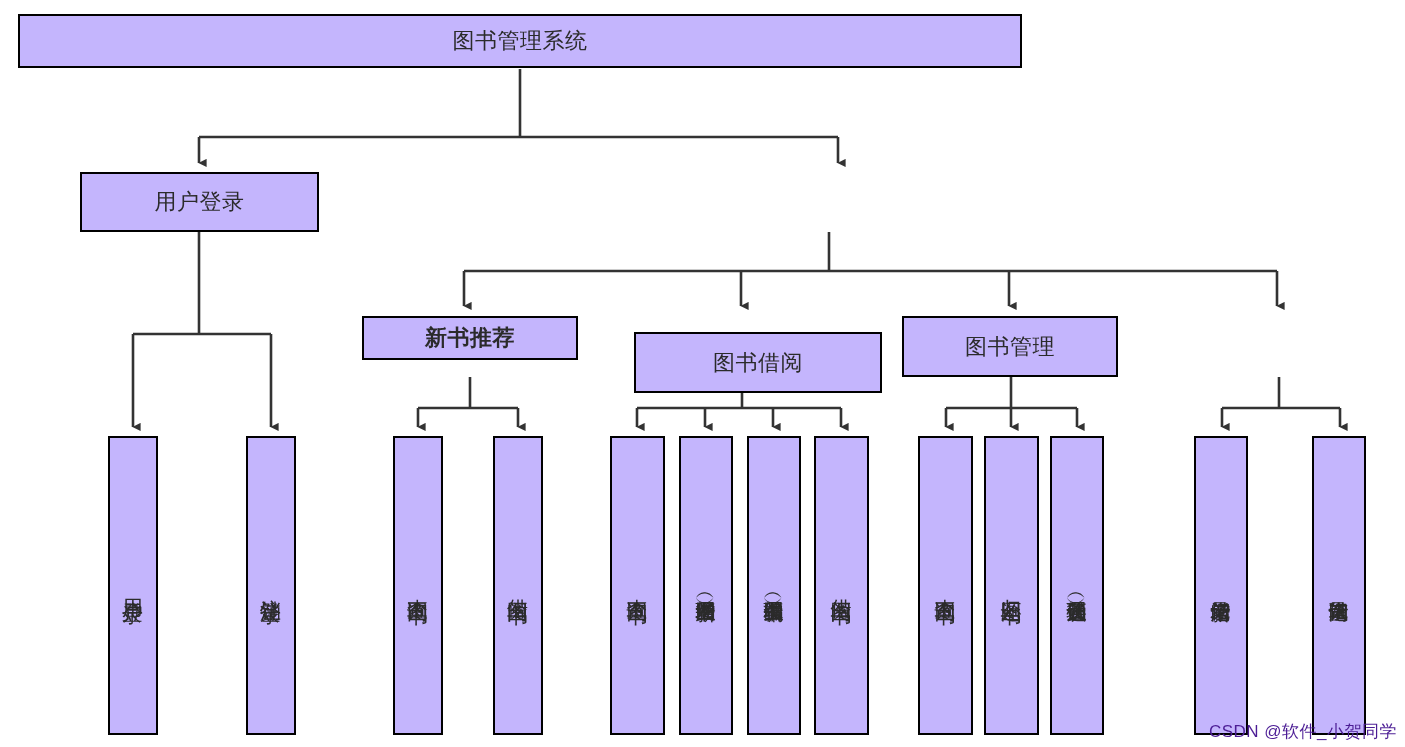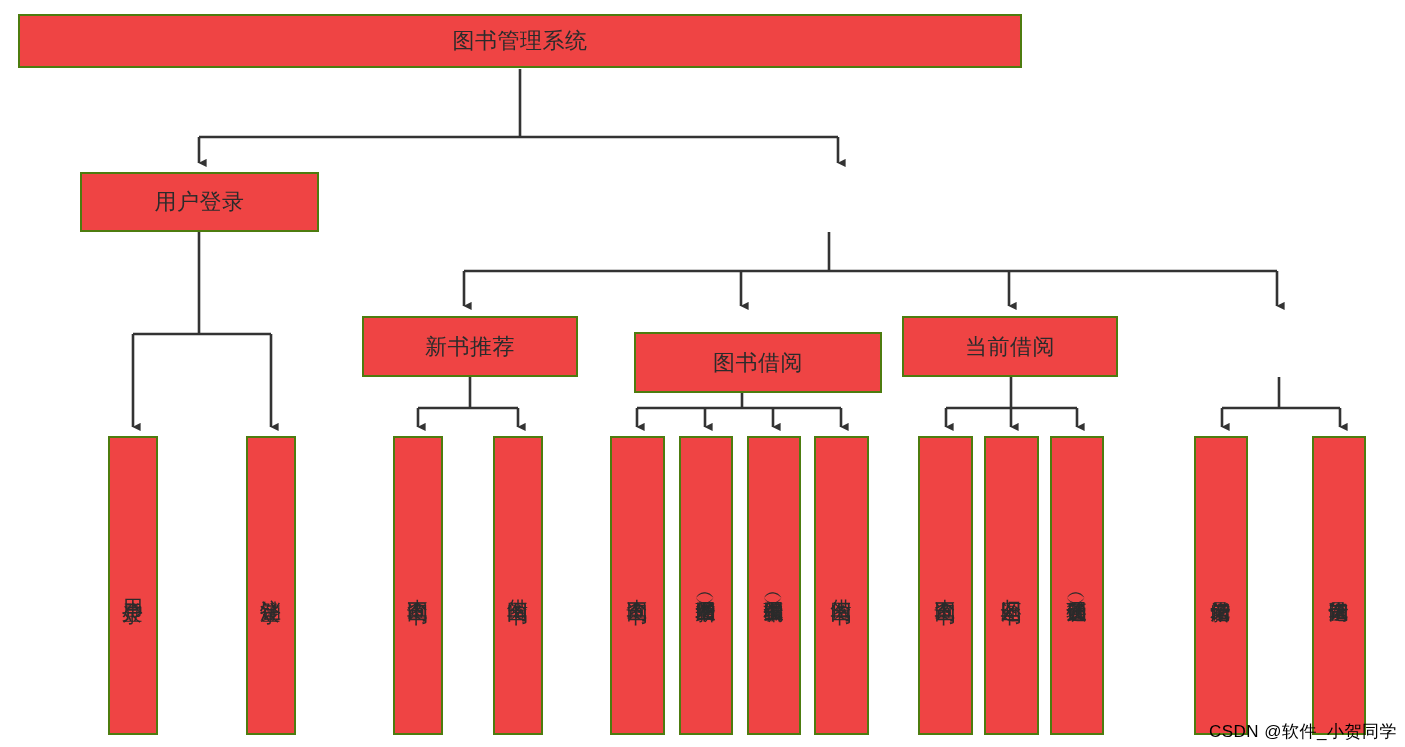--- a/index.html
+++ b/index.html
@@ -6,22 +6,22 @@
   html,body{margin:0;padding:0;background:#ffffff;}
   body{
     font-family:"Liberation Sans","DejaVu Sans",sans-serif;
     width:1405px;height:747px;position:relative;overflow:hidden;
   }
   #diagram-root{position:absolute;left:0;top:0;width:1405px;height:747px;}
   svg#connectors{position:absolute;left:0;top:0;width:1405px;height:747px;pointer-events:none;}
   .node{
     position:absolute;
     box-sizing:border-box;
-    background:#ef4444;
-    border:2px solid #4d7c0f;
+    background:#c4b5fd;
+    border:2px solid #000000;
     display:flex;
     align-items:center;
     justify-content:center;
     color:#2b2b2b;
   }
   .node .label{
     display:block;
     text-align:center;
     line-height:1.05;
     white-space:nowrap;
@@ -43,21 +43,21 @@
   }
   .node.vertical.tight .label{
     font-size:20px;
     letter-spacing:0px;
   }
   #watermark{
     position:absolute;
     right:8px;
     bottom:4px;
     font-size:17px;
-    color:#000000;
+    color:#4c1d95;
     white-space:nowrap;
     letter-spacing:0.5px;
   }
 </style>
 </head>
 <body>
 
 <div id="diagram-root">
 
   <svg id="connectors" viewBox="0 0 1405 747" xmlns="http://www.w3.org/2000/svg">
@@ -112,30 +112,30 @@
 
   <div class="node horizontal" style="left:18px;top:14px;width:1004px;height:54px;">
     <span class="label">图书管理系统</span>
   </div>
 
   <div class="node horizontal" style="left:80px;top:172px;width:239px;height:60px;">
     <span class="label">用户登录</span>
   </div>
 
 
-  <div class="node horizontal" style="left:362px;top:316px;width:216px;height:61px;">
+  <div class="node horizontal" style="left:362px;top:316px;width:216px;height:44px;font-weight:bold;">
     <span class="label">新书推荐</span>
   </div>
 
   <div class="node horizontal" style="left:634px;top:324px;width:248px;height:61px;margin-top:8px;">
     <span class="label">图书借阅</span>
   </div>
 
   <div class="node horizontal" style="left:902px;top:316px;width:216px;height:61px;">
-    <span class="label">当前借阅</span>
+    <span class="label">图书管理</span>
   </div>
 
 
   <div class="node vertical" style="left:108px;top:436px;width:50px;height:299px;">
     <span class="label">用户登录</span>
   </div>
 
   <div class="node vertical" style="left:246px;top:436px;width:50px;height:299px;">
     <span class="label">注销登录</span>
   </div>

